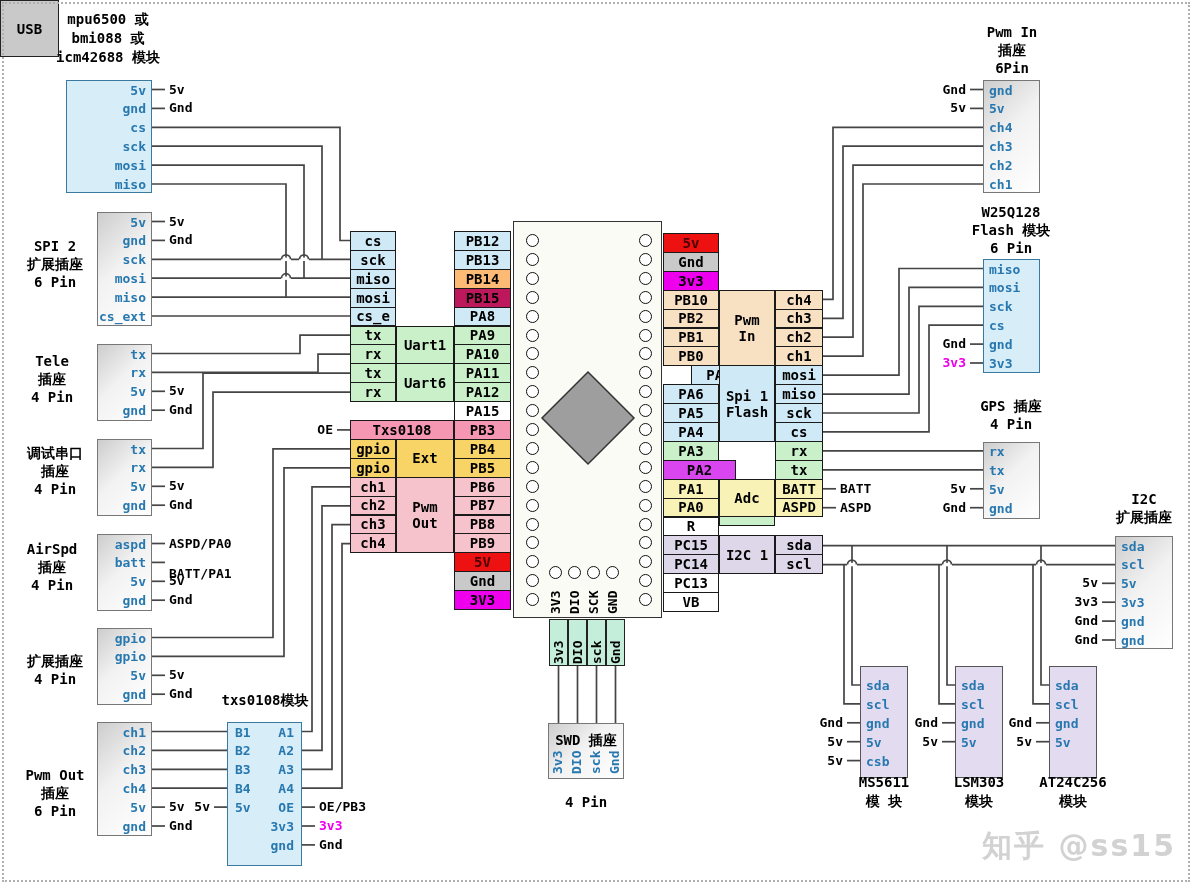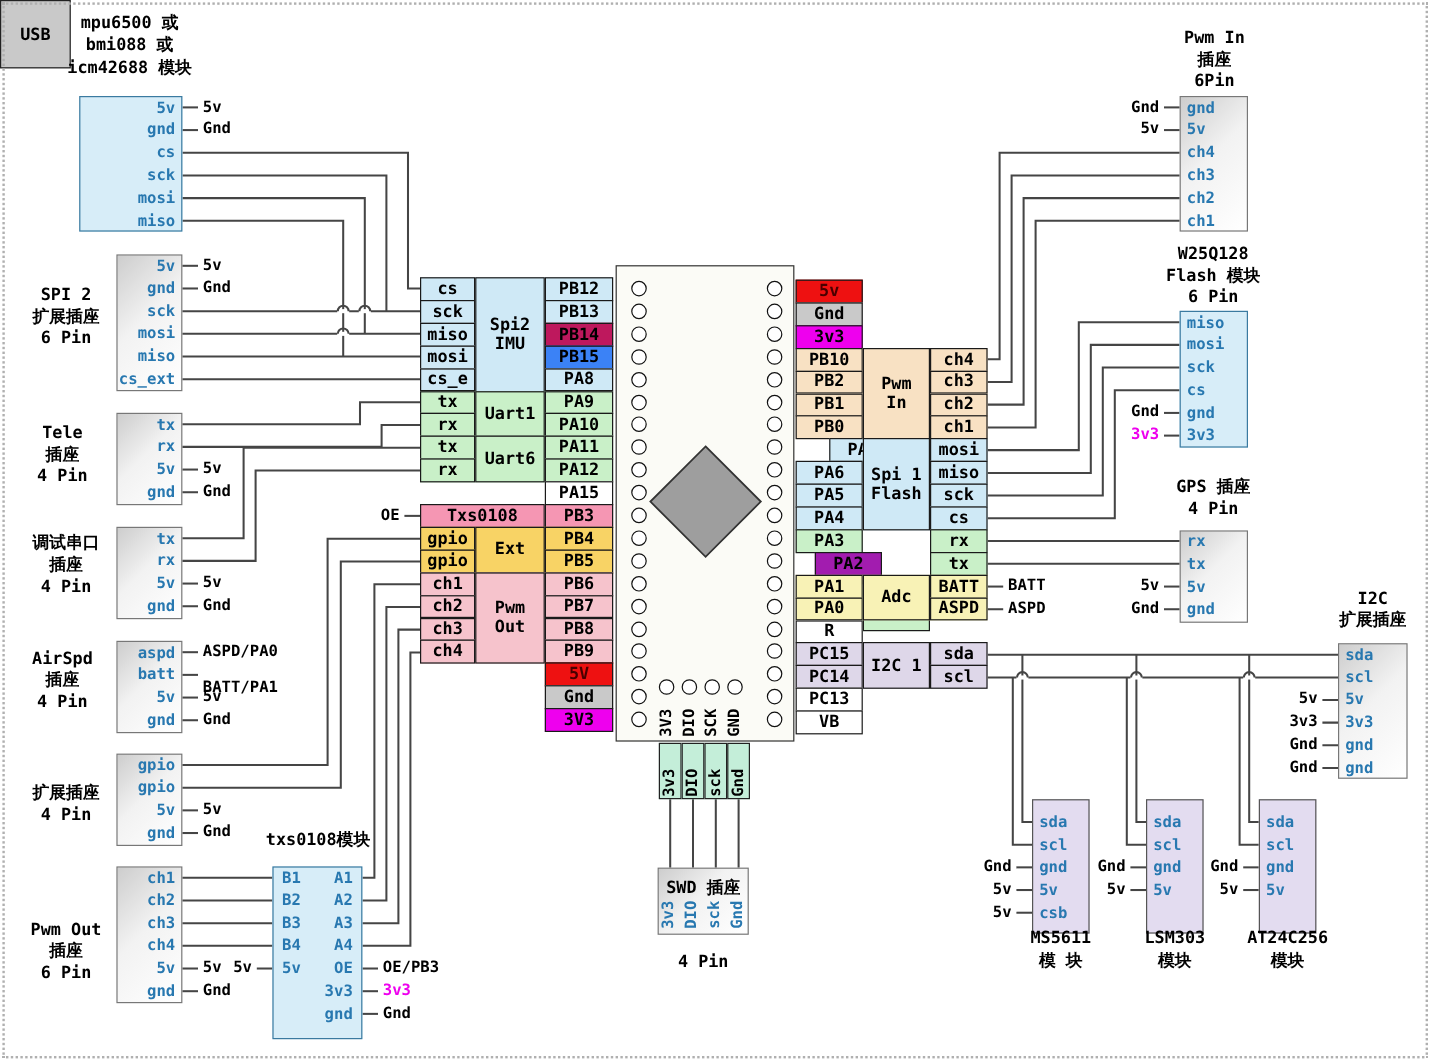--- a/index.html
+++ b/index.html
@@ -116,20 +116,21 @@
       <polyline points="847,741.7 860,741.7" fill="none" stroke="#454545" stroke-width="1.7"></polyline>
       <polyline points="847,760.6 860,760.6" fill="none" stroke="#454545" stroke-width="1.7"></polyline>
       <polyline points="942,722.8 955,722.8" fill="none" stroke="#454545" stroke-width="1.7"></polyline>
       <polyline points="942,741.7 955,741.7" fill="none" stroke="#454545" stroke-width="1.7"></polyline>
       <polyline points="1036,722.8 1049,722.8" fill="none" stroke="#454545" stroke-width="1.7"></polyline>
       <polyline points="1036,741.7 1049,741.7" fill="none" stroke="#454545" stroke-width="1.7"></polyline>
       <polyline points="337,429.9 350,429.9" fill="none" stroke="#454545" stroke-width="1.7"></polyline>
       <polyline points="823,488.8 836,488.8" fill="none" stroke="#454545" stroke-width="1.7"></polyline>
       <polyline points="823,507.7 836,507.7" fill="none" stroke="#454545" stroke-width="1.7"></polyline>
     </svg>
+    <div id="watermark">知乎 @ss15</div>
 <div class="box modblue" style="left: 66px; top: 80px; width: 86px; height: 113px;"></div>
     <div class="tl" style="left: 108px; top: 12px;">mpu6500 或</div>
     <div class="tl" style="left: 108px; top: 31px;">bmi088 或</div>
     <div class="tl" style="left: 108px; top: 50px;">icm42688 模块</div>
     <div class="pin" style="left: 66px; top: 83.5px; width: 80px; text-align: right;">5v</div>
     <div class="pin" style="left: 66px; top: 102.4px; width: 80px; text-align: right;">gnd</div>
     <div class="pin" style="left: 66px; top: 121.3px; width: 80px; text-align: right;">cs</div>
     <div class="pin" style="left: 66px; top: 140.2px; width: 80px; text-align: right;">sck</div>
     <div class="pin" style="left: 66px; top: 159.1px; width: 80px; text-align: right;">mosi</div>
     <div class="pin" style="left: 66px; top: 178px; width: 80px; text-align: right;">miso</div>
@@ -298,23 +299,23 @@
     <div class="tl" style="left: 586px; top: 795px;">4 Pin</div>
     <div class="pin rot" style="left: 551px; top: 728px; height: 46px; width: 14px;">3v3</div>
     <div class="pin rot" style="left: 570px; top: 728px; height: 46px; width: 14px;">DIO</div>
     <div class="pin rot" style="left: 589px; top: 728px; height: 46px; width: 14px;">sck</div>
     <div class="pin rot" style="left: 608px; top: 728px; height: 46px; width: 14px;">Gnd</div>
     <div class="cell" style="left: 350px; top: 231px; width: 46px; height: 19.9px; background: rgb(207, 233, 246);">cs</div>
     <div class="cell" style="left: 454px; top: 231px; width: 57px; height: 19.9px; background: rgb(207, 233, 246);">PB12</div>
     <div class="cell" style="left: 350px; top: 249.9px; width: 46px; height: 19.9px; background: rgb(207, 233, 246);">sck</div>
     <div class="cell" style="left: 454px; top: 249.9px; width: 57px; height: 19.9px; background: rgb(207, 233, 246);">PB13</div>
     <div class="cell" style="left: 350px; top: 268.8px; width: 46px; height: 19.9px; background: rgb(207, 233, 246);">miso</div>
-    <div class="cell" style="left: 454px; top: 268.8px; width: 57px; height: 19.9px; background: #be185d;">PB14</div>
+    <div class="cell" style="left: 454px; top: 268.8px; width: 57px; height: 19.9px; background: #fdba74;">PB14</div>
     <div class="cell" style="left: 350px; top: 287.7px; width: 46px; height: 19.9px; background: rgb(207, 233, 246);">mosi</div>
-    <div class="cell" style="left: 454px; top: 287.7px; width: 57px; height: 19.9px; background: #3b82f6;">PB15</div>
+    <div class="cell" style="left: 454px; top: 287.7px; width: 57px; height: 19.9px; background: #be185d;">PB15</div>
     <div class="cell" style="left: 350px; top: 306.6px; width: 46px; height: 19.9px; background: rgb(207, 233, 246);">cs_e</div>
     <div class="cell" style="left: 454px; top: 306.6px; width: 57px; height: 19.9px; background: rgb(207, 233, 246);">PA8</div>
     <div class="cell" style="left: 350px; top: 325.5px; width: 46px; height: 19.9px; background: rgb(201, 240, 200);">tx</div>
     <div class="cell" style="left: 454px; top: 325.5px; width: 57px; height: 19.9px; background: rgb(201, 240, 200);">PA9</div>
     <div class="cell" style="left: 350px; top: 344.4px; width: 46px; height: 19.9px; background: rgb(201, 240, 200);">rx</div>
     <div class="cell" style="left: 454px; top: 344.4px; width: 57px; height: 19.9px; background: rgb(201, 240, 200);">PA10</div>
     <div class="cell" style="left: 350px; top: 363.3px; width: 46px; height: 19.9px; background: rgb(201, 240, 200);">tx</div>
     <div class="cell" style="left: 454px; top: 363.3px; width: 57px; height: 19.9px; background: rgb(201, 240, 200);">PA11</div>
     <div class="cell" style="left: 350px; top: 382.2px; width: 46px; height: 19.9px; background: rgb(201, 240, 200);">rx</div>
     <div class="cell" style="left: 454px; top: 382.2px; width: 57px; height: 19.9px; background: rgb(201, 240, 200);">PA12</div>
@@ -329,22 +330,20 @@
     <div class="cell" style="left: 454px; top: 476.7px; width: 57px; height: 19.9px; background: rgb(246, 195, 204);">PB6</div>
     <div class="cell" style="left: 350px; top: 495.6px; width: 46px; height: 19.9px; background: rgb(246, 195, 204);">ch2</div>
     <div class="cell" style="left: 454px; top: 495.6px; width: 57px; height: 19.9px; background: rgb(246, 195, 204);">PB7</div>
     <div class="cell" style="left: 350px; top: 514.5px; width: 46px; height: 19.9px; background: rgb(246, 195, 204);">ch3</div>
     <div class="cell" style="left: 454px; top: 514.5px; width: 57px; height: 19.9px; background: rgb(246, 195, 204);">PB8</div>
     <div class="cell" style="left: 350px; top: 533.4px; width: 46px; height: 19.9px; background: rgb(246, 195, 204);">ch4</div>
     <div class="cell" style="left: 454px; top: 533.4px; width: 57px; height: 19.9px; background: rgb(246, 195, 204);">PB9</div>
     <div class="cell" style="left: 454px; top: 552.3px; width: 57px; height: 19.9px; background: rgb(238, 17, 17); color: rgb(74, 0, 0);">5V</div>
     <div class="cell" style="left: 454px; top: 571.2px; width: 57px; height: 19.9px; background: rgb(201, 201, 201);">Gnd</div>
     <div class="cell" style="left: 454px; top: 590.1px; width: 57px; height: 19.9px; background: rgb(238, 0, 238);">3V3</div>
-    <div class="cell" style="left: 396px; top: 231px; width: 58px; height: 95.5px; background: rgb(207, 233, 246);">Spi2
-IMU</div>
     <div class="cell" style="left: 396px; top: 325.5px; width: 58px; height: 38.8px; background: rgb(201, 240, 200);">Uart1</div>
     <div class="cell" style="left: 396px; top: 363.3px; width: 58px; height: 38.8px; background: rgb(201, 240, 200);">Uart6</div>
     <div class="cell" style="left: 396px; top: 438.9px; width: 58px; height: 38.8px; background: rgb(248, 211, 101);">Ext</div>
     <div class="cell" style="left: 396px; top: 476.7px; width: 58px; height: 76.6px; background: rgb(246, 195, 204);">Pwm
 Out</div>
     <div class="cell" style="left: 663px; top: 233px; width: 56px; height: 19.9px; background: rgb(238, 17, 17); color: rgb(74, 0, 0);">5v</div>
     <div class="cell" style="left: 663px; top: 251.9px; width: 56px; height: 19.9px; background: rgb(201, 201, 201);">Gnd</div>
     <div class="cell" style="left: 663px; top: 270.8px; width: 56px; height: 19.9px; background: rgb(238, 0, 238);">3v3</div>
     <div class="cell" style="left: 775px; top: 289.7px; width: 48px; height: 19.9px; background: rgb(248, 225, 195);">ch4</div>
     <div class="cell" style="left: 663px; top: 289.7px; width: 56px; height: 19.9px; background: rgb(248, 225, 195);">PB10</div>
@@ -358,21 +357,21 @@
     <div class="cell" style="left: 663px; top: 365.3px; width: 56px; height: 19.9px; background: rgb(207, 233, 246); margin-left: 28px;">PA7</div>
     <div class="cell" style="left: 775px; top: 384.2px; width: 48px; height: 19.9px; background: rgb(207, 233, 246);">miso</div>
     <div class="cell" style="left: 663px; top: 384.2px; width: 56px; height: 19.9px; background: rgb(207, 233, 246);">PA6</div>
     <div class="cell" style="left: 775px; top: 403.1px; width: 48px; height: 19.9px; background: rgb(207, 233, 246);">sck</div>
     <div class="cell" style="left: 663px; top: 403.1px; width: 56px; height: 19.9px; background: rgb(207, 233, 246);">PA5</div>
     <div class="cell" style="left: 775px; top: 422px; width: 48px; height: 19.9px; background: rgb(207, 233, 246);">cs</div>
     <div class="cell" style="left: 663px; top: 422px; width: 56px; height: 19.9px; background: rgb(207, 233, 246);">PA4</div>
     <div class="cell" style="left: 775px; top: 440.9px; width: 48px; height: 19.9px; background: rgb(201, 240, 200);">rx</div>
     <div class="cell" style="left: 663px; top: 440.9px; width: 56px; height: 19.9px; background: rgb(201, 240, 200);">PA3</div>
     <div class="cell" style="left: 775px; top: 459.8px; width: 48px; height: 19.9px; background: rgb(201, 240, 200);">tx</div>
-    <div class="cell" style="left: 679px; top: 459.8px; width: 56px; height: 19.9px; background: #a21caf;">PA2</div>
+    <div class="cell" style="left: 663px; top: 459.8px; width: 73px; height: 19.9px; background: #d946ef;">PA2</div>
     <div class="cell" style="left: 775px; top: 478.7px; width: 48px; height: 19.9px; background: rgb(248, 242, 182);">BATT</div>
     <div class="cell" style="left: 663px; top: 478.7px; width: 56px; height: 19.9px; background: rgb(248, 242, 182);">PA1</div>
     <div class="cell" style="left: 775px; top: 497.6px; width: 48px; height: 19.9px; background: rgb(248, 242, 182);">ASPD</div>
     <div class="cell" style="left: 663px; top: 497.6px; width: 56px; height: 19.9px; background: rgb(248, 242, 182);">PA0</div>
     <div class="cell" style="left: 663px; top: 516.5px; width: 56px; height: 19.9px; background: rgb(255, 255, 255);">R</div>
     <div class="cell" style="left: 775px; top: 535.4px; width: 48px; height: 19.9px; background: rgb(222, 215, 233);">sda</div>
     <div class="cell" style="left: 663px; top: 535.4px; width: 56px; height: 19.9px; background: rgb(222, 215, 233);">PC15</div>
     <div class="cell" style="left: 775px; top: 554.3px; width: 48px; height: 19.9px; background: rgb(222, 215, 233);">scl</div>
     <div class="cell" style="left: 663px; top: 554.3px; width: 56px; height: 19.9px; background: rgb(222, 215, 233);">PC14</div>
     <div class="cell" style="left: 663px; top: 573.2px; width: 56px; height: 19.9px; background: rgb(255, 255, 255);">PC13</div>

